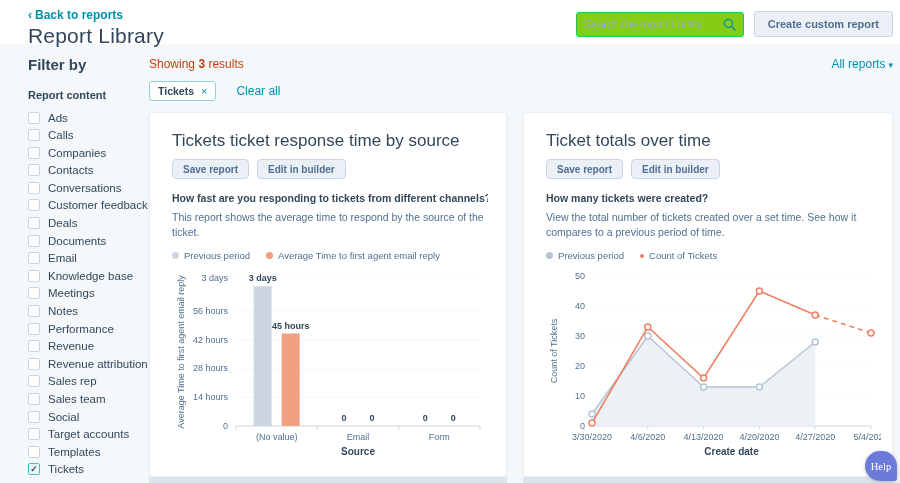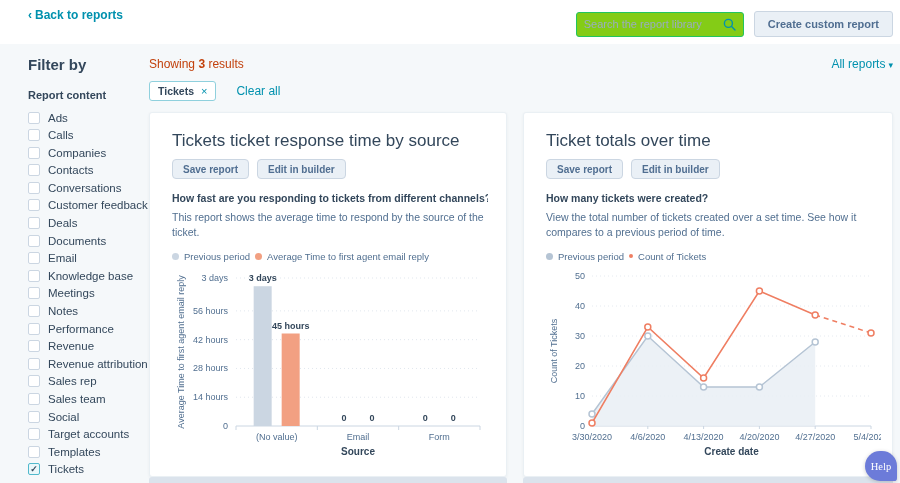--- a/index.html
+++ b/index.html
@@ -43,40 +43,41 @@
   
   .cards { margin-top:10px; display:flex; gap:16px; }
   .card { background:#fff; border:1px solid #eaf0f4; border-radius:3px; box-shadow:0 1px 3px rgba(45,62,80,.06); height:365px; padding:18px 18px 0 22px; overflow:hidden; }
   .card-1 { width:358px; flex-shrink:0; }
   .card-2 { flex:1; }
   .card-title { font-size:17px; font-weight:500; color:#33475b; white-space:nowrap; }
   .card-btns { margin-top:8px; display:flex; gap:8px; }
   .mini-btn { height:20px; background:#eaf0f6; border:1px solid #cbd6e2; border-radius:4px; color:#506e91; font-size:10px; font-weight:600; padding:0 10px; cursor:pointer; font-family:inherit; }
   .question { margin-top:13px; font-size:10.5px; font-weight:700; color:#33475b; white-space:nowrap; overflow:hidden; }
   .description { margin-top:6px; font-size:10.5px; color:#516f90; line-height:1.45; max-width:330px; }
-  .legend { margin-top:10px; display:flex; gap:5px; align-items:center; height:12px; }
+  .legend { margin-top:10px; display:flex; gap:16px; align-items:flex-start; height:12px; }
   .legend-item { display:flex; align-items:center; gap:5px; font-size:9.5px; color:#516f90; white-space:nowrap; }
   .legend-dot { width:7px; height:7px; border-radius:50%; flex-shrink:0; }
   .chart-wrap { margin-top:2px; }
   svg { font-family:"Liberation Sans", sans-serif; display:block; }
 
   
   .peek-row { display:flex; gap:16px; margin-top:0; }
   .peek { height:6px; background:#dbe3ec; border-radius:3px 3px 0 0; }
   .peek-1 { width:358px; }
   .peek-2 { flex:1; }
 
   
   .help-beacon { position:absolute; right:3px; bottom:2px; width:32px; height:30px; background:#6c7bd9; color:#fff; font-size:10.5px; font-weight:500; display:flex; align-items:center; justify-content:center; border-radius:16px 16px 3px 16px; cursor:pointer; box-shadow:0 1px 4px rgba(0,0,0,.2);font-family:Liberation Serif, serif; }
 </style>
 </head>
 <body>
 
 <div class="top-header">
   <a class="back-link"><span class="chev">‹</span><span>Back to reports</span></a>
+  <div class="page-title">Report Library</div>
   <div class="header-actions">
     <div class="search-box">
       <input type="text" placeholder="Search the report library" style="">
       <span class="search-icon">
         <svg width="13" height="13" viewBox="0 0 13 13">
             <circle cx="5.4" cy="5.4" r="4" fill="none" stroke="#0091ae" stroke-width="1.4"></circle>
             <line x1="8.6" y1="8.6" x2="12" y2="12" stroke="#0091ae" stroke-width="1.4" stroke-linecap="round"></line>
           </svg>
       </span>
     </div>

